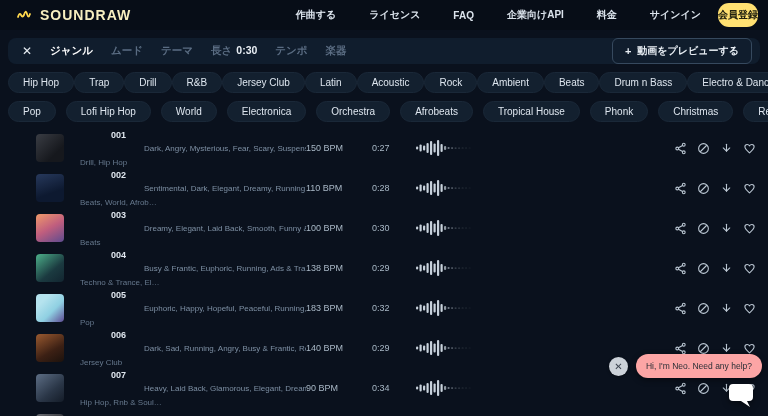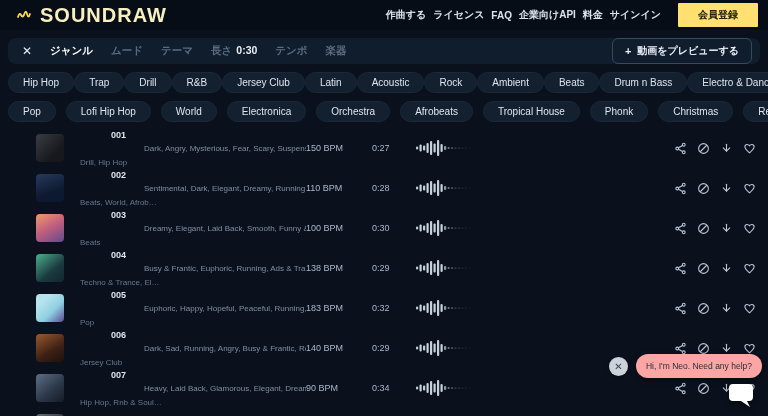--- a/index.html
+++ b/index.html
@@ -8,26 +8,26 @@
     font-family:"Liberation Sans","DejaVu Sans",sans-serif;
     background:#0a111d; color:#e7edf3; position:relative;
   }
   
   .header {
     height:30px; background:#070d17; display:flex; align-items:center;
     padding:0 10px 0 17px;
   }
   .logo { display:flex; align-items:center; gap:5px; }
   .logo svg { display:block; }
-  .logo-text { font-size:20px; font-weight:bold; letter-spacing:1px; color:#f7efc0; }
-  .nav { margin-left:auto; display:flex; align-items:center; gap:7px;text-align:right; }
+  .logo-text { font-size:14px; font-weight:bold; letter-spacing:1px; color:#f7efc0; }
+  .nav { margin-left:auto; display:flex; align-items:center; gap:33px;text-align:right; }
   .nav a { color:#dbe3ec; font-size:10px; text-decoration:none; font-weight:600; white-space:nowrap; }
   .signup-btn {
     background:#ffe071; color:#21200f; font-size:10px; font-weight:bold;
-    border:none; border-radius:1px; padding:5px 20px; cursor:pointer; white-space:nowrap;
+    border:none; border-radius:11px; padding:5px 0; cursor:pointer; white-space:nowrap;
   }
   
   .filterbar {
     margin:8px 8px 0; height:26px; background:#101d2d; border-radius:8px;
     display:flex; align-items:center; padding:0 8px 0 14px; gap:18px;
   }
   .filter-close { color:#e7edf3; font-size:12px; font-weight:bold; cursor:pointer; line-height:1; }
   .filter-items { display:flex; align-items:center; gap:18px; }
   .filter-item { font-size:10.5px; color:#5a6c82; font-weight:600; cursor:pointer; display:flex; gap:4px; white-space:nowrap; }
   .filter-item.active { color:#ffffff; font-weight:bold; }

